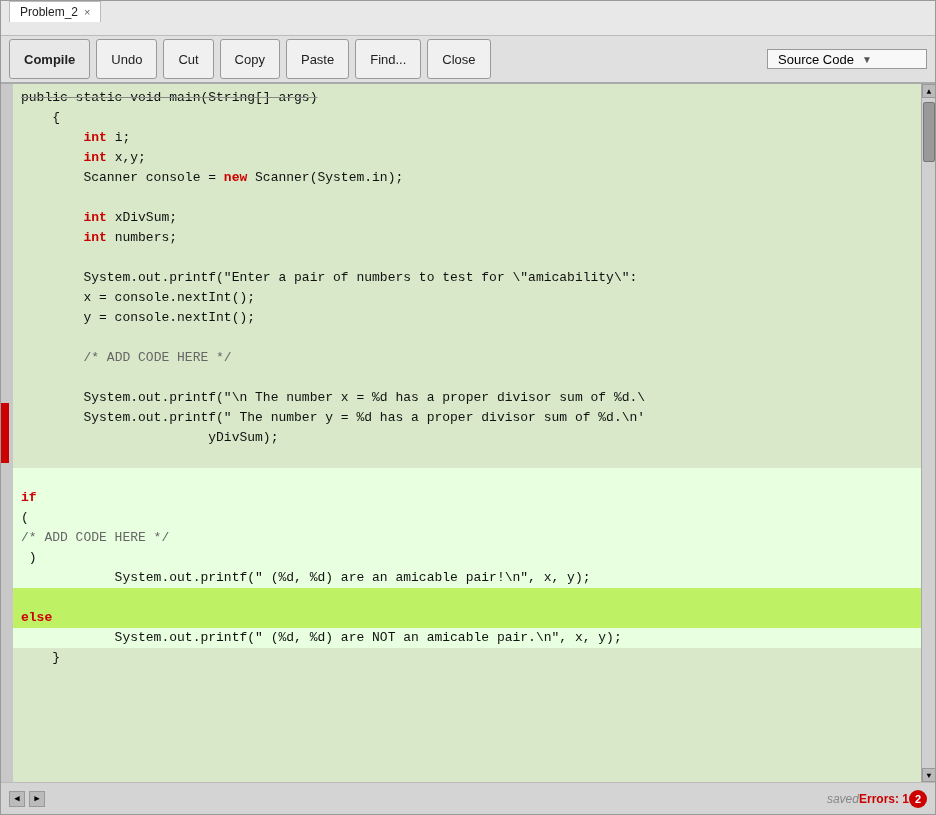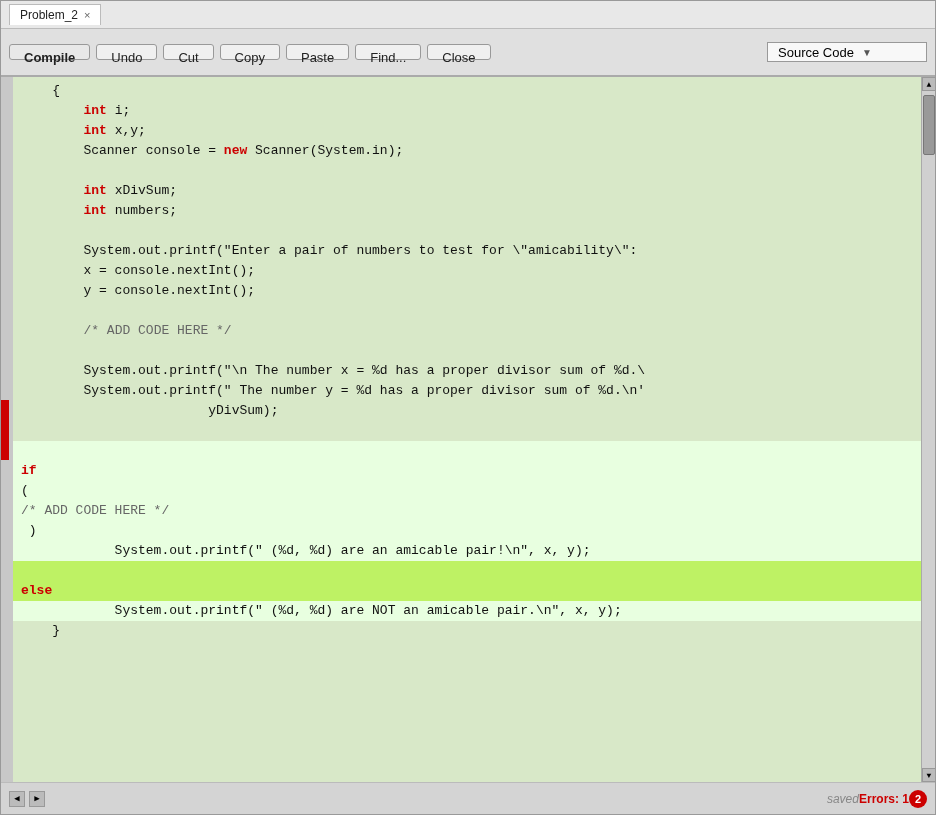--- a/index.html
+++ b/index.html
@@ -18,24 +18,24 @@
       height: 815px;
       background: #d4d4d4;
       display: flex;
       flex-direction: column;
       border: 1px solid #999;
     }
 
     .title-bar {
       background: #e8e8e8;
       border-bottom: 1px solid #bbb;
-      padding: 12px 8px;
-      display: flex;
-      align-items: center;
-      height: 28px;
+      padding: 0 8px;
+      display: flex;
+      align-items: flex-start;
+      height: 35px;
     }
 
     .title-tab {
       background: #fff;
       border: 1px solid #bbb;
       border-bottom: none;
       padding: 3px 10px;
       font-size: 12px;
       font-family: Arial, sans-serif;
       display: flex;
@@ -62,21 +62,21 @@
 
     .toolbar-btn {
       background: #f0f0f0;
       border: 1px solid #999;
       border-radius: 3px;
       padding: 5px 14px;
       font-size: 13px;
       font-family: Arial, sans-serif;
       cursor: pointer;
       color: #222;
-      height: 16px;
+      height: 40px;
     }
 
     .toolbar-btn.compile-btn {
       background: #e8e8e8;
       font-weight: bold;
     }
 
     .toolbar-spacer {
       flex: 1;
     }
@@ -282,20 +282,23 @@
 
   <div class="editor-area">
     <div class="left-margin">
       <div class="red-indicator"></div>
     </div>
 
     <div class="code-container">
       <div class="code-scroll">
         <div class="code-content">
 
+          <div class="code-line" style="color:#888; text-decoration: line-through;">
+            <span class="normal">public static void main(String[] args)</span>
+          </div>
 
           <div class="code-line">
             <span class="normal">    {</span>
           </div>
 
           <div class="code-line">
             <span class="normal">        </span><span class="kw">int</span><span class="normal"> i;</span>
           </div>
 
           <div class="code-line">

